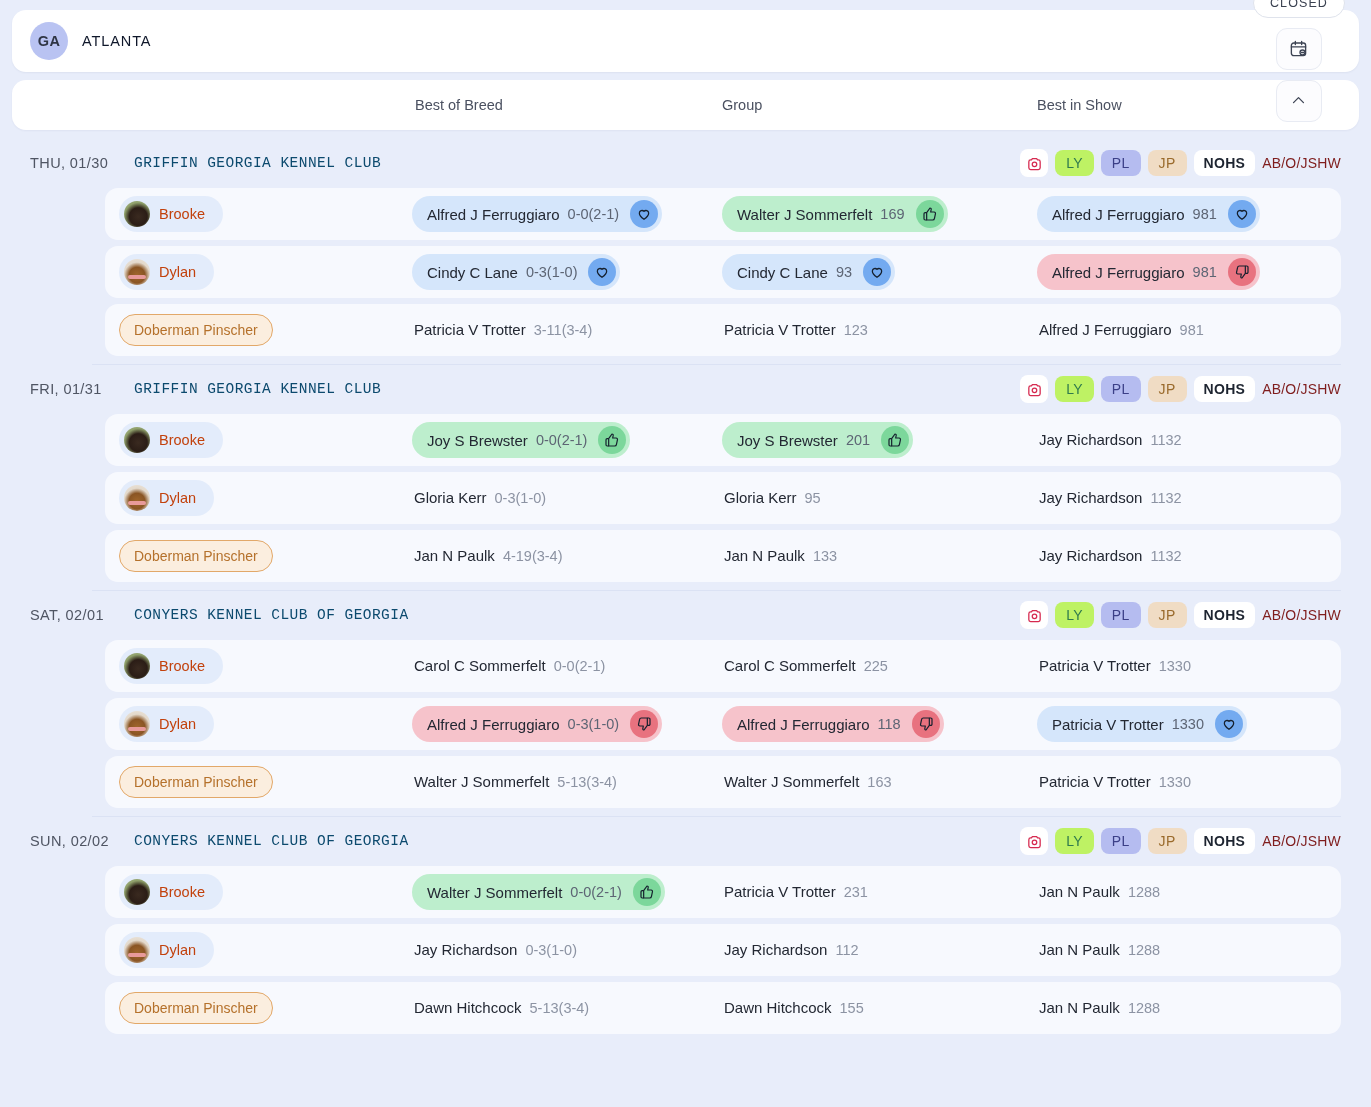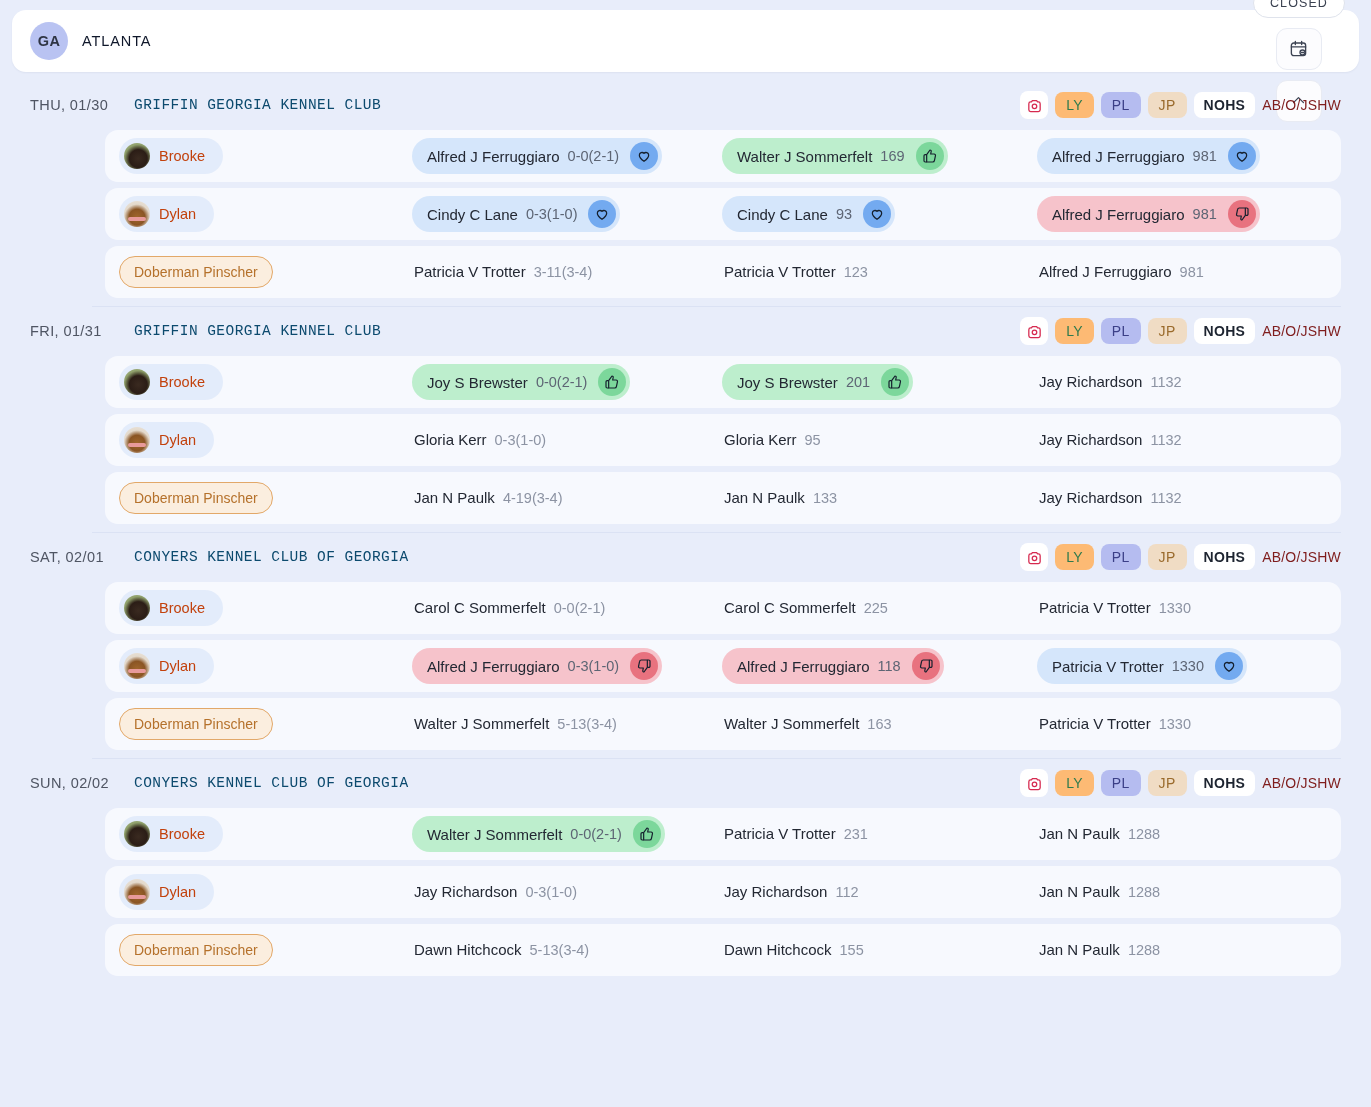--- a/index.html
+++ b/index.html
@@ -84,21 +84,21 @@
     width: 104px; flex: none;
   }
   .day-club {
     font-size: 14.5px; color: #0c4a6e; letter-spacing: .45px; font-family: Liberation Mono, monospace;
   }
   .day-badges { margin-left: auto; display: flex; align-items: center; gap: 7px; }
   .pill {
     border-radius: 8px; padding: 5px 11px;
     font-size: 14px; font-weight: 500; letter-spacing: .3px;
   }
-  .pill.ly { background: #fdba74; color: #2f7a4d; }
+  .pill.ly { background: #bef264; color: #2f7a4d; }
   .pill.pl { background: #b5bcf0; color: #3b3f87; }
   .pill.jp { background: #f0dcc4; color: #9a6a2c; }
   .pill.nohs { background: #ffffff; color: #1d2430; font-weight: 700; padding: 5px 10px; }
   .plain-badge { font-size: 14px; color: #7f1d1d; letter-spacing: .2px; }
   .cam-badge {
     width: 28px; height: 28px; border-radius: 8px; background: #fff;
     display: flex; align-items: center; justify-content: center;
   }
 
   
@@ -192,20 +192,26 @@
       <div class="icon-btn">
         <span>
           <svg width="17" height="17" viewBox="0 0 24 24" fill="none" stroke="#3c4353" stroke-width="1.8" stroke-linecap="round" stroke-linejoin="round">
             <path d="M5 15l7-7 7 7"></path>
           </svg>
         </span>
       </div>
     </div>
   </div>
 
+  <div class="colhdr-card">
+    <div class="c-spacer"></div>
+    <div class="c-bob colhdr">Best of Breed</div>
+    <div class="c-grp colhdr">Group</div>
+    <div class="c-bis colhdr">Best in Show</div>
+  </div>
 
   <div id="days-container">
       <div class="day-section">
         <div class="day-head">
           <span class="day-date">THU, 01/30</span>
           <span class="day-club">GRIFFIN GEORGIA KENNEL CLUB</span>
           <span class="day-badges">
             <span class="cam-badge">
               <span>
                 <svg width="17" height="17" viewBox="0 0 24 24" fill="none" stroke="#d6294f" stroke-width="1.8" stroke-linejoin="round">

